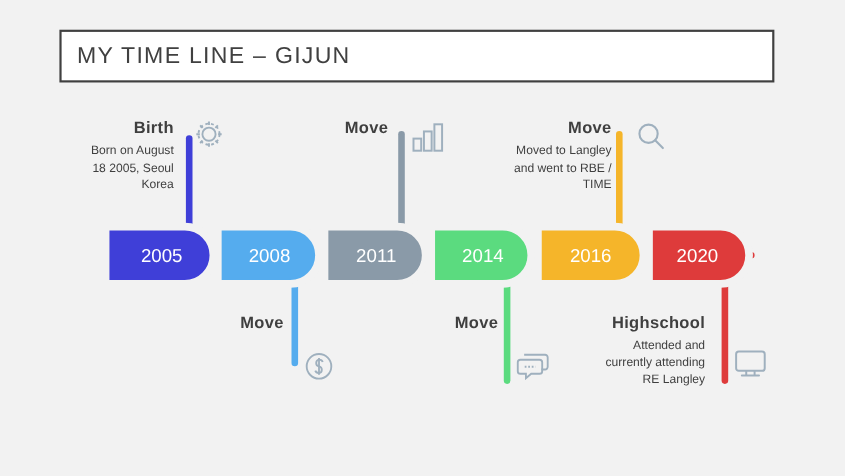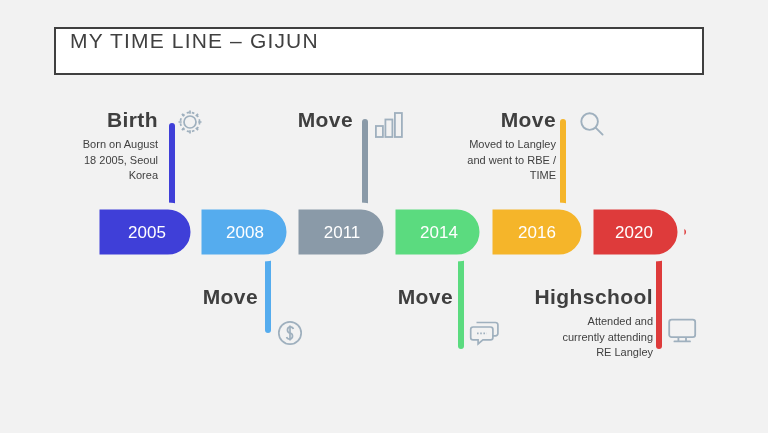--- a/index.html
+++ b/index.html
@@ -11,38 +11,38 @@
     position:relative;
   }
   #stage{position:absolute;inset:0;}
 
   
   .title-box{
     position:absolute;left:54px;top:27px;width:650px;height:48px;
     background:#ffffff;
     border:2px solid #404040;
     box-sizing:border-box;
-    display:flex;align-items:flex-start;
+    display:flex;align-items:center;
   }
   .title-text{
     font-size:21px;
     letter-spacing:.055em;
     color:#404040;
     padding-left:14px;
     white-space:nowrap;
   }
 
   
   svg.tl{position:absolute;left:0;top:0;width:768px;height:433px;}
 
   
   .callout{position:absolute;text-align:right;}
   .callout.below{text-align:right;}
   .co-head{
-    font-size:21px;color:#3f3f3f;font-weight:bold;
+    font-size:15px;color:#3f3f3f;font-weight:bold;
     letter-spacing:.02em;line-height:1.15;margin-bottom:5px;
     white-space:nowrap;
   }
   .co-body{
     font-size:11px;color:#3f3f3f;line-height:1.42;
     white-space:pre-line;
   }
 </style>
 </head>
 <body>
@@ -167,20 +167,20 @@
     <div class="co-head">Move</div>
   </div>
 
   <div class="callout" style="left:418px;top:108px;width:138px;">
     <div class="co-head">Move</div>
     <div class="co-body">Moved to Langley
 and went to RBE /
 TIME</div>
   </div>
 
-  <div class="callout below" style="left:508px;top:285px;width:145px;">
+  <div class="callout below" style="left:496px;top:285px;width:145px;">
     <div class="co-head">Highschool</div>
     <div class="co-body">Attended and
 currently attending
 RE Langley</div>
   </div>
 
 </div>
 
 </body></html>

